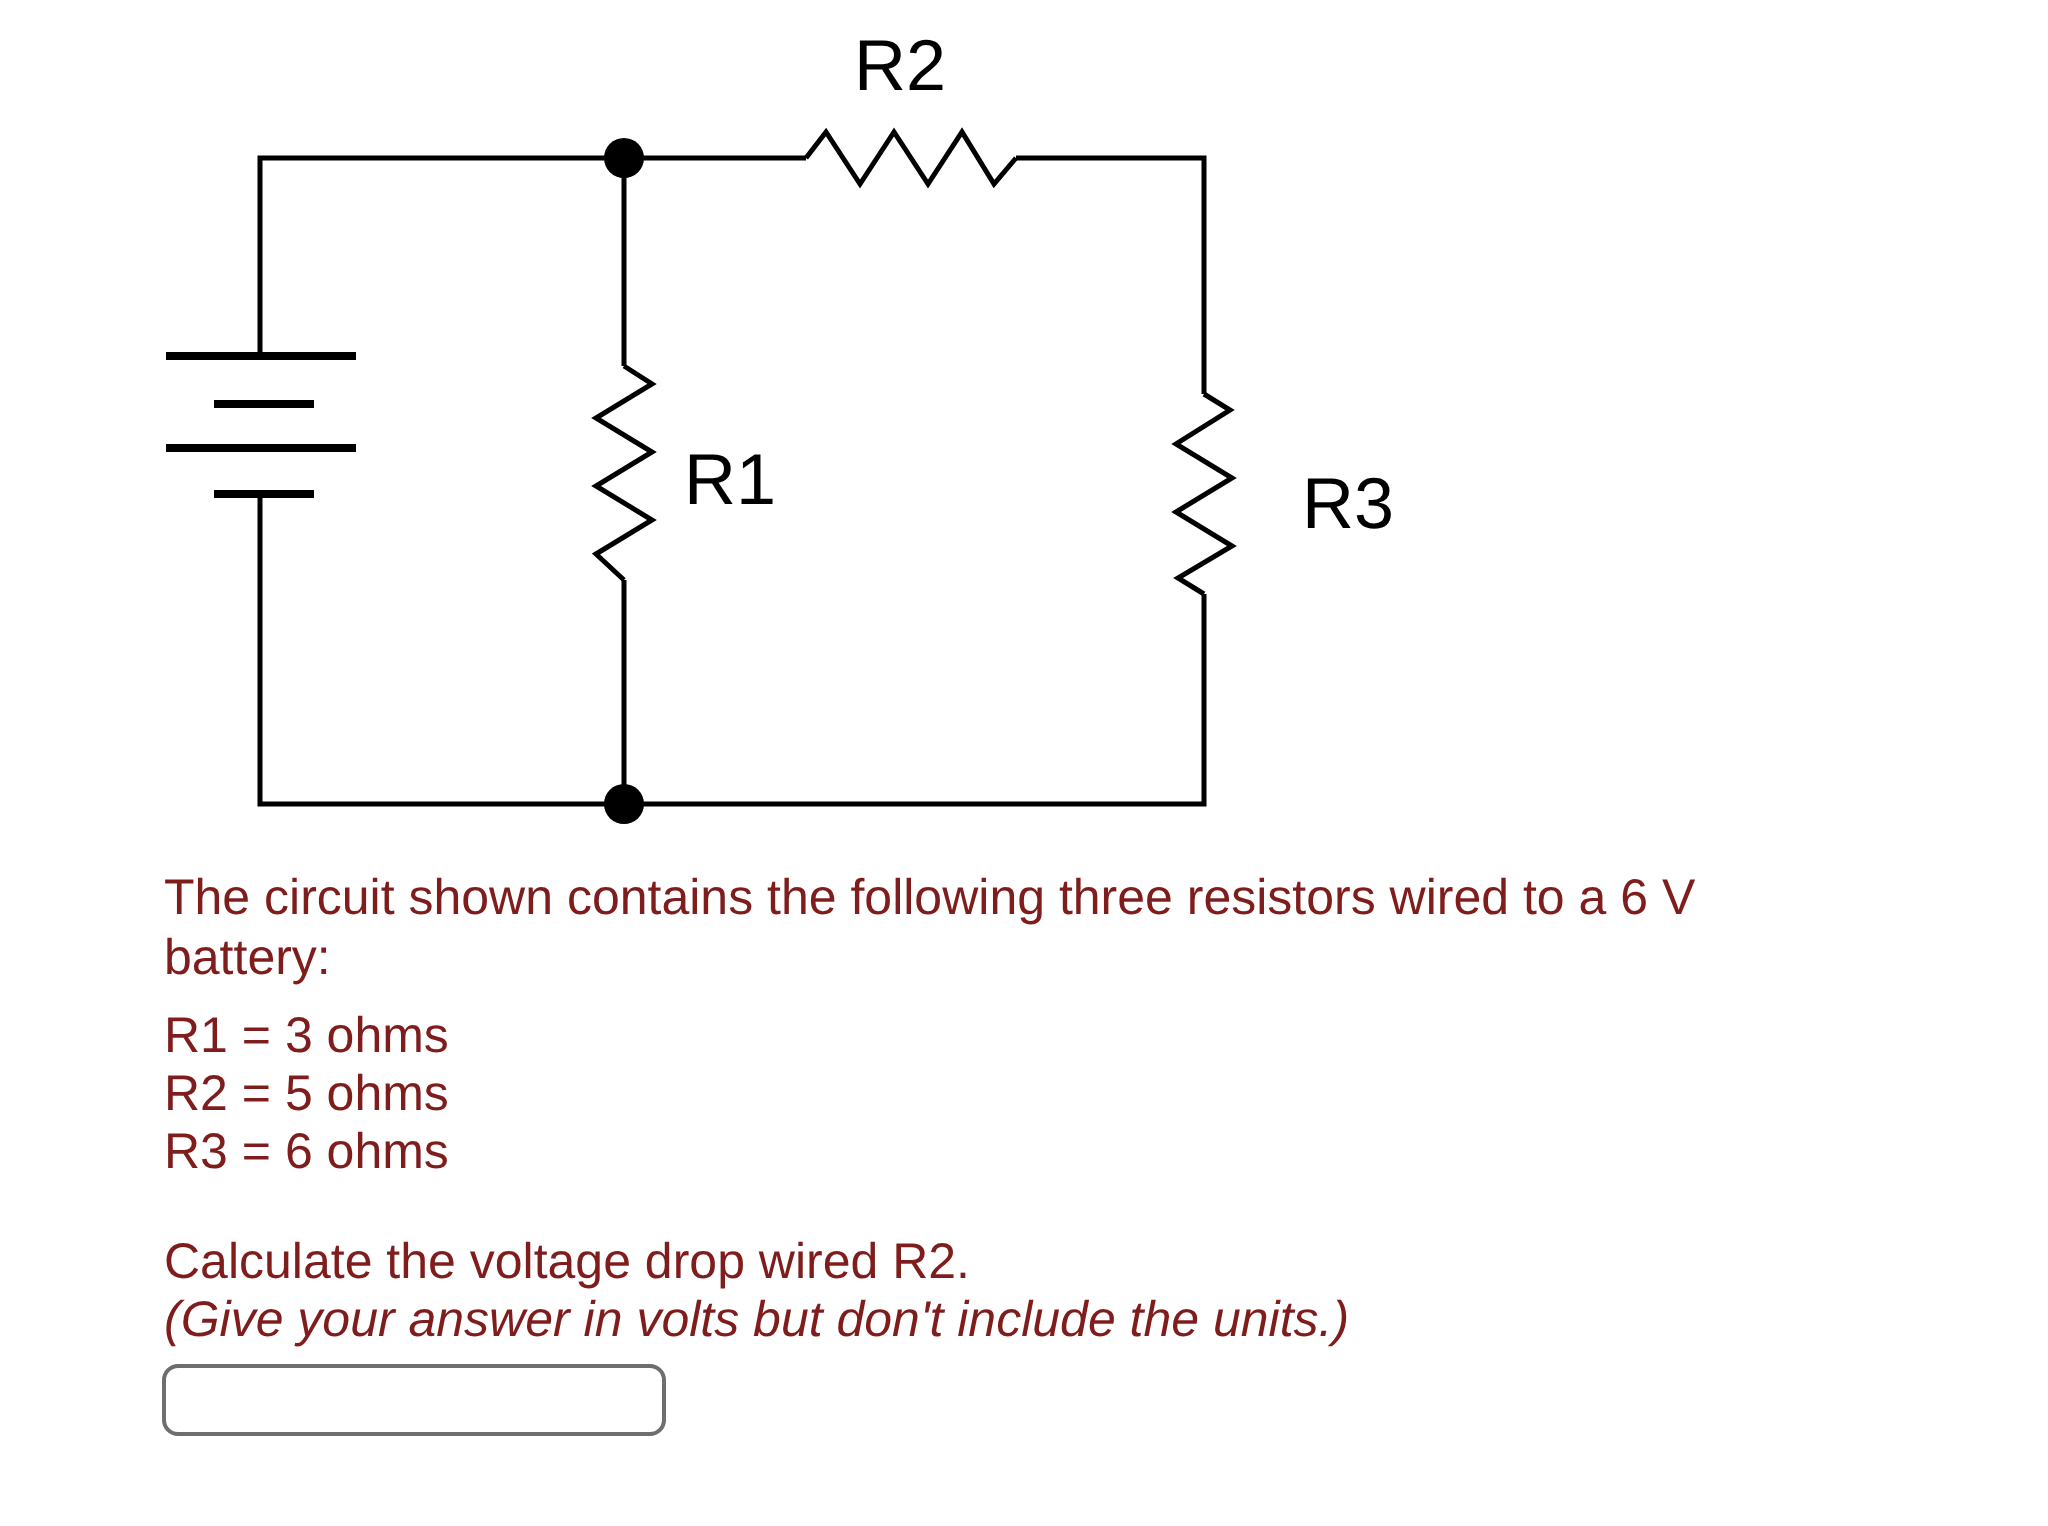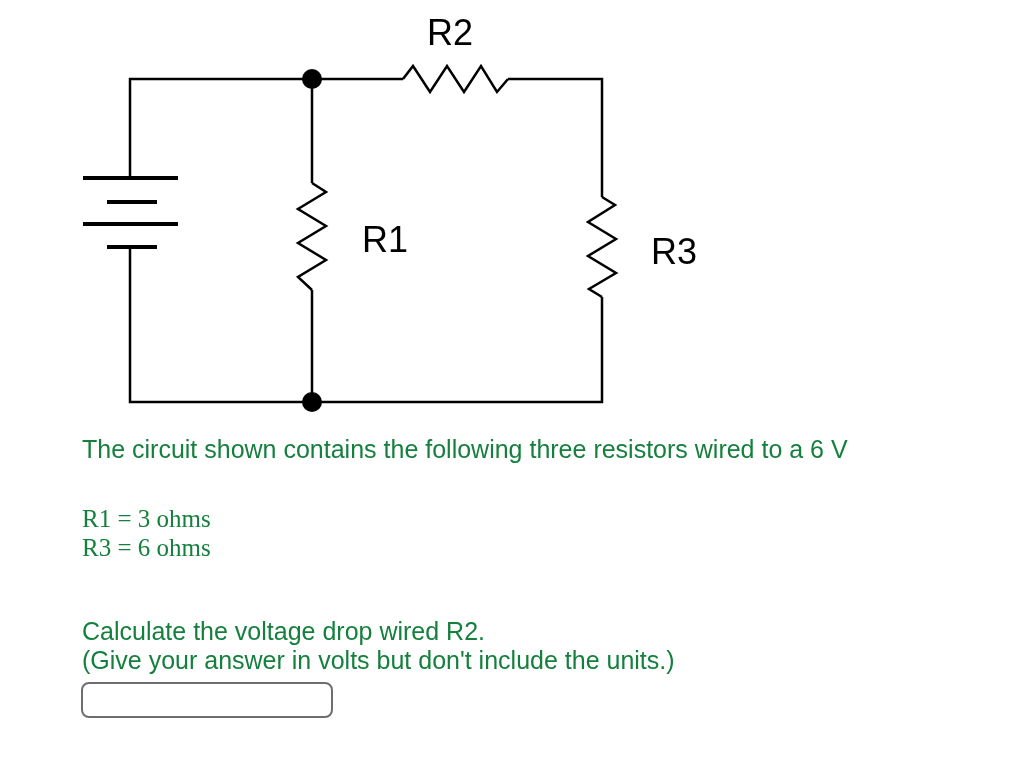--- a/index.html
+++ b/index.html
@@ -19,33 +19,33 @@
     width: 1024px; height: 763px;
   }
   .circuit-label {
     position: absolute;
     font-size: 36px;
     line-height: 36px;
     color: #000000;
     white-space: nowrap;
   }
   .label-r2 { left: 427px; top: 15px; }
-  .label-r1 { left: 362px; top: 222px; }
+  .label-r1 { left: 342px; top: 222px; }
   .label-r3 { left: 627px; top: 234px; margin-left: 24px; }
   .text-block {
     position: absolute;
     left: 82px;
     font-size: 25px;
-    color: #15803d;
+    color: #7f1d1d;
     white-space: nowrap;
   }
   .intro-block { top: 434px; line-height: 30px; }
-  .resistor-list { top: 504px; line-height: 29px; font-family: Liberation Serif, serif; }
+  .resistor-list { top: 504px; line-height: 29px; }
   .question-block { top: 617px; line-height: 29px; }
-  .instruction-line { }
+  .instruction-line { font-style: italic; }
   .answer-input {
     position: absolute;
     left: 81px;
     top: 682px;
     width: 252px;
     height: 36px;
     border: 2px solid #6e6e6e;
     border-radius: 8px;
     background: #ffffff;
     font-family: "Liberation Sans", sans-serif;
@@ -79,24 +79,26 @@
     <circle cx="312" cy="79" r="10" fill="#000000"></circle>
     <circle cx="312" cy="402" r="10" fill="#000000"></circle>
   </svg>
 
   <span class="circuit-label label-r2">R2</span>
   <span class="circuit-label label-r1">R1</span>
   <span class="circuit-label label-r3">R3</span>
 
   <div class="text-block intro-block">
     <div>The circuit shown contains the following three resistors wired to a 6 V</div>
+    <div>battery:</div>
   </div>
 
   <div class="text-block resistor-list">
     <div>R1 = 3 ohms</div>
+    <div>R2 = 5 ohms</div>
     <div>R3 = 6 ohms</div>
   </div>
 
   <div class="text-block question-block">
     <div>Calculate the voltage drop wired R2.</div>
     <div class="instruction-line">(Give your answer in volts but don't include the units.)</div>
   </div>
 
   <input type="text" class="answer-input" placeholder="" style="">
 

